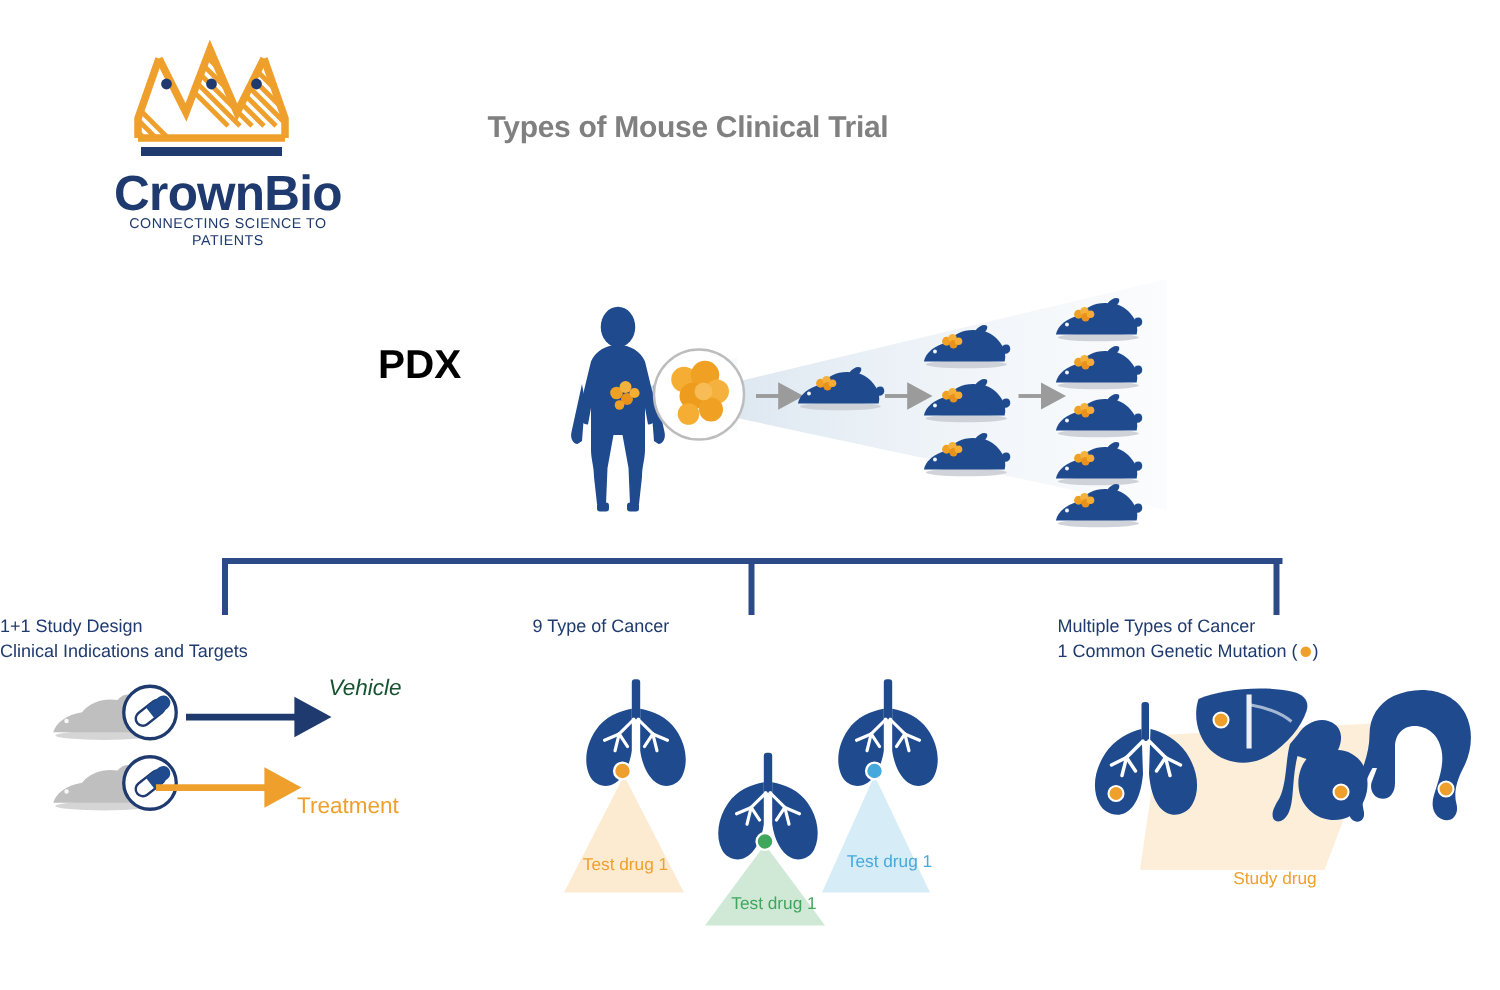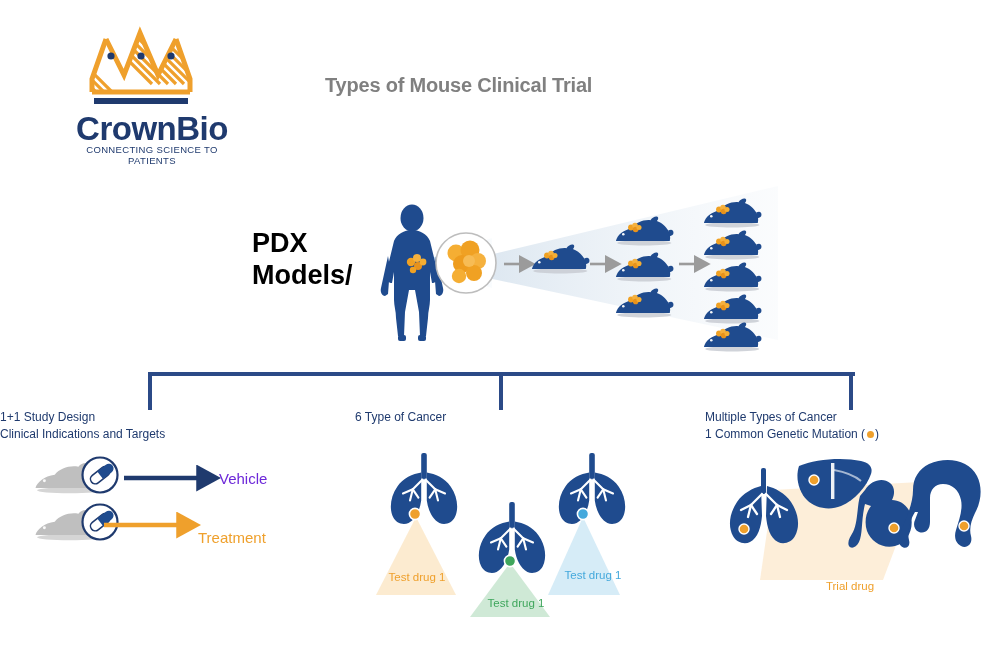--- a/index.html
+++ b/index.html
@@ -43,21 +43,21 @@
     font-weight:normal;line-height:1.45;
   }
   #heading-left{left:0px;top:409px;width:300px;}
   #heading-mid{left:355px;top:409px;width:300px;}
   #heading-right{left:705px;top:409px;width:300px;}
   .dotglyph{display:inline-block;width:7px;height:7px;border-radius:50%;
             vertical-align:middle;margin:0 1.5px;position:relative;top:-1px;}
 
   
   .arrow-label{font-size:15px;}
-  #vehicle-label{left:219px;top:470px;color:#6d28d9;}
+  #vehicle-label{left:219px;top:450px;color:#14532d;font-style:italic;}
   #treatment-label{left:198px;top:529px;color:#EFA02C;}
 
   
   .drug-label{font-size:11.5px;text-align:center;font-weight:normal;}
   #drug-label-1{left:372px;top:571px;width:90px;color:#EFA02C;}
   #drug-label-2{left:471px;top:597px;width:90px;color:#3FA65C;}
   #drug-label-3{left:548px;top:569px;width:90px;color:#45A9DC;}
   #drug-label-4{left:805px;top:580px;width:90px;color:#EFA02C;}
 
   svg{display:block;}
@@ -207,41 +207,40 @@
         <use href="#mouseSym" x="700" y="292" width="62" height="32"></use>
         <use href="#tumorSym" x="715" y="300" width="16" height="11"></use>
         <use href="#mouseSym" x="700" y="320" width="62" height="32"></use>
         <use href="#tumorSym" x="715" y="328" width="16" height="11"></use>
       </g>
     </svg>
   </div>
 
   <div id="pdx-label" class="abs">
     <span>PDX</span><br>
-    <span>Models/</span>
   </div>
 
   <div class="abs" style="left:0;top:360px;width:1000px;height:50px;">
     <svg width="1000" height="50" viewBox="0 0 1000 50">
       <g stroke="#2B4A87" stroke-width="4" fill="none" stroke-linecap="square">
         <line x1="150" y1="14" x2="853" y2="14"></line>
         <line x1="150" y1="14" x2="150" y2="48"></line>
         <line x1="501" y1="14" x2="501" y2="48"></line>
         <line x1="851" y1="14" x2="851" y2="48"></line>
       </g>
     </svg>
   </div>
 
   <div id="heading-left" class="abs col-heading">
     <div>1+1 Study Design</div>
     <div>Clinical Indications and Targets</div>
   </div>
 
   <div id="heading-mid" class="abs col-heading">
-    <div>6 Type of Cancer</div>
+    <div>9 Type of Cancer</div>
   </div>
 
   <div id="heading-right" class="abs col-heading">
     <div>Multiple Types of Cancer</div>
     <div>
       <span>1 Common Genetic Mutation (</span><span class="dotglyph" style="background:#EFA02C"></span><span>)</span>
     </div>
   </div>
 
   <div class="abs" style="left:0;top:450px;width:320px;height:120px;">
@@ -371,15 +370,15 @@
       <g>
         <path d="M214 14 C232 6 254 10 262 26 C268 38 266 52 260 63 C256 71 254 79 256 86
                  C258 94 252 99 246 96 C240 93 239 86 241 80 C244 70 248 60 246 50
                  C244 40 237 34 228 34 C220 34 215 40 215 48 L215 72 C215 80 210 84 204 82
                  C199 80 198 74 200 70 L203 62 L200 62 C195 70 192 82 194 90 C196 97 190 100 186 96
                  C182 92 184 84 188 76 C193 64 198 52 198 40 C198 28 204 19 214 14 Z" fill="#1F4B8E"></path>
         <circle cx="249" cy="76" r="5" fill="#EFA02C" stroke="#FFFFFF" stroke-width="1.4"></circle>
       </g>
     </svg>
   </div>
-  <div id="drug-label-4" class="abs drug-label">Trial drug</div>
+  <div id="drug-label-4" class="abs drug-label">Study drug</div>
 
 </div>
 
 </body></html>

